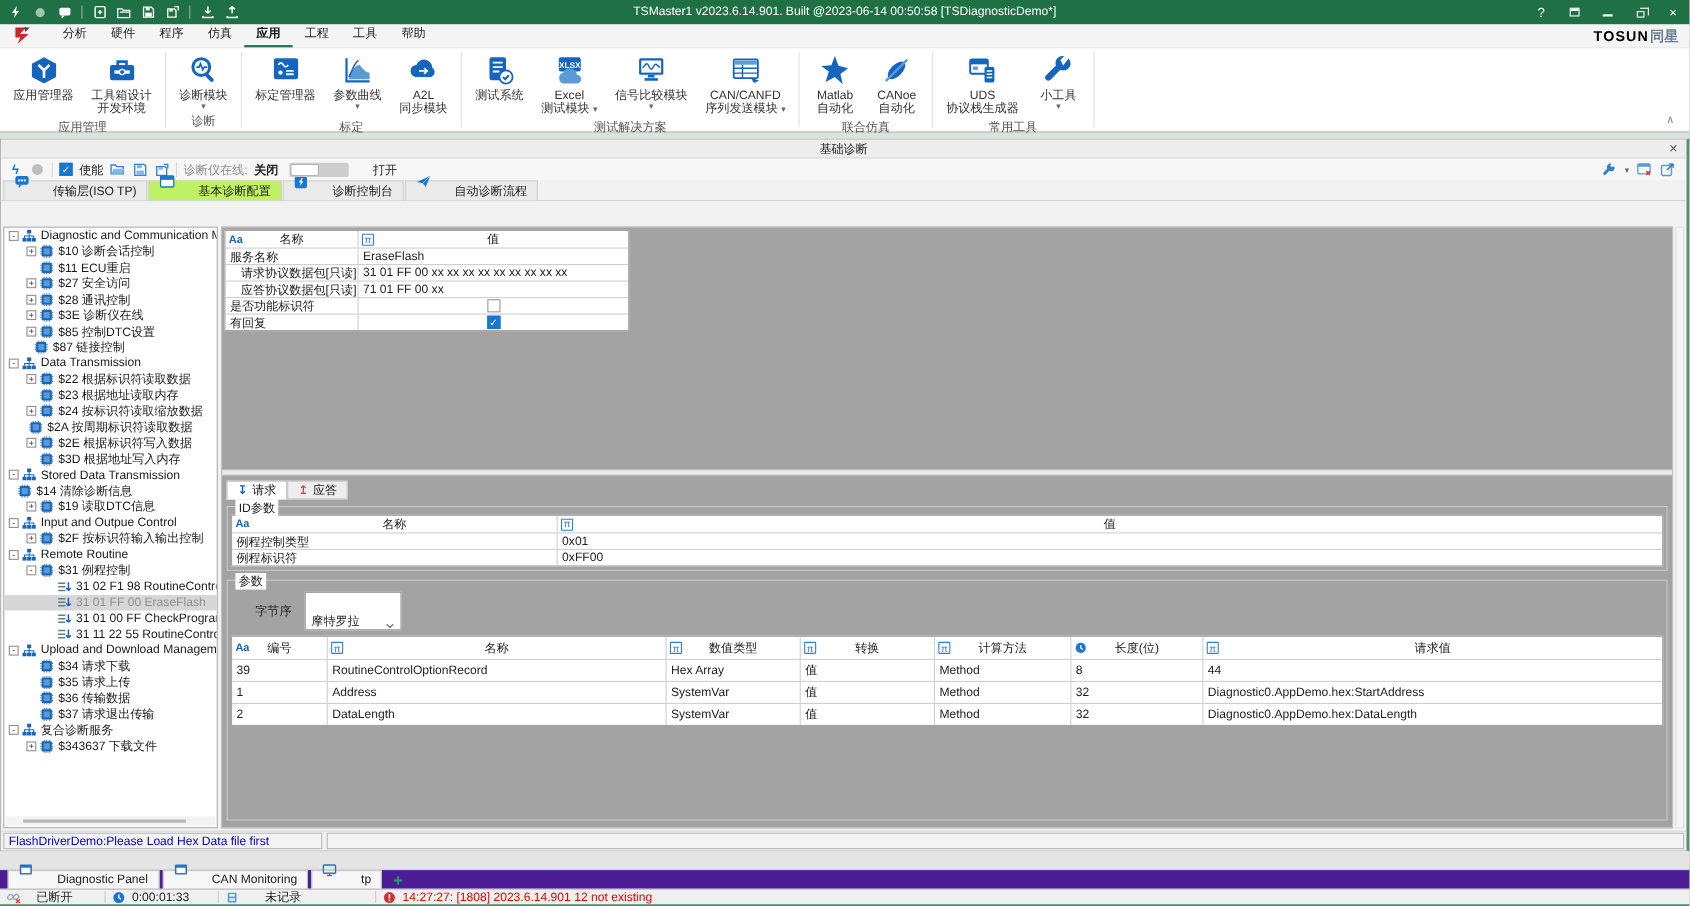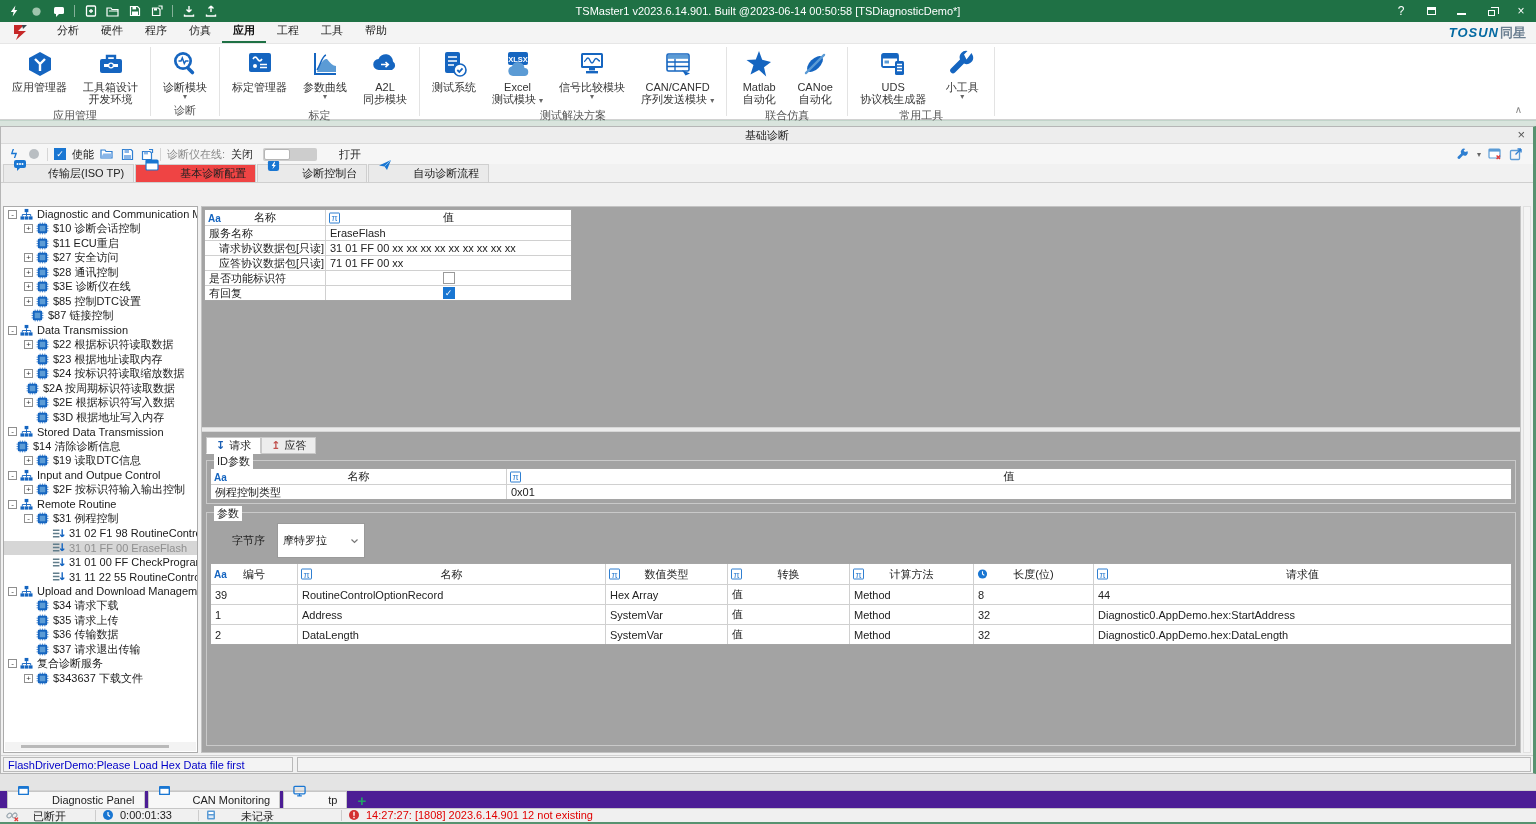--- a/index.html
+++ b/index.html
@@ -19,21 +19,21 @@
 .ic-min{width:9px;height:1px;border-bottom:2px solid #fff;margin-top:6px}
 .ic-res{width:7px;height:6px;border:1px solid #fff;position:relative;margin-top:3px}
 .ic-res:before{content:"";position:absolute;top:-4px;left:2px;width:7px;height:6px;border-top:1px solid #fff;border-right:1px solid #fff}
 
 .menubar{height:22px;background:#f4f4f4;display:flex;align-items:center;padding:0 10px;border-bottom:1px solid #e6e6e6;flex:none}
 .mlogo{width:20px;height:17px;margin-right:16px}
 .menu-items{display:flex;height:100%}
 .mitem{padding:0 11px 2px;height:100%;display:flex;align-items:center;border-bottom:2px solid transparent}
 .mitem.active{font-weight:bold;color:#111;border-bottom:2px solid #1f7145}
 .brand{margin-left:auto;display:flex;align-items:center;gap:1px;font-weight:bold;font-size:13px}
-.brand .bp{color:#0369a1;font-style:italic;letter-spacing:1px}
+.brand .bp{color:#000000;letter-spacing:1px}
 .brand .bs{color:#6b7f91}
 
 .ribbon{height:76px;background:#fff;display:flex;border-bottom:1px solid #d2d2d2;position:relative;flex:none}
 .rgroup{display:flex;flex-direction:column;padding:2px 6px 0}
 .rbtns{display:flex;flex:1;justify-content:center;align-items:flex-start;gap:4px}
 .rbtn{display:flex;flex-direction:column;align-items:center;padding:1px 6px;min-width:52px}
 .ricon{width:30px;height:30px;margin:2px 0 2px}
 .rlabel{text-align:center;line-height:12px;color:#333}
 .caret{color:#666;font-size:8px;line-height:7px}
 .gname{text-align:center;color:#555;padding:2px 0 3px}
@@ -45,27 +45,27 @@
 .phead{height:17px;background:#ededed;border-bottom:1px solid #dadada;display:flex;align-items:center;justify-content:center;position:relative;flex:none}
 .pclose{position:absolute;right:8px;top:0;color:#555;font-size:13px;line-height:16px}
 .ptoolbar{height:20px;display:flex;align-items:center;gap:6px;padding:0 6px;background:#f6f6f6;flex:none}
 .tsep{width:1px;height:13px;background:#d6d6d6}
 .ti{width:14px;height:14px;display:flex;align-items:center;justify-content:center}
 .bolt{color:#1976d2;font-weight:bold;font-size:12px}
 .graydot{width:10px;height:10px;border-radius:50%;background:#b9bec2}
 .cb{width:12px;height:12px;border:1px solid #9a9a9a;background:#fff;display:inline-flex;align-items:center;justify-content:center;font-size:9px;color:#fff;flex:none}
 .cb.on{background:#1976d2;border-color:#1976d2}
 .dim{color:#8a8a8a}
-.bold{font-weight:normal;color:#222}
+.bold{font-weight:bold;color:#222}
 .toggle{width:54px;height:13px;background:#cdcdcd;border-radius:2px;position:relative;margin:0 4px}
 .knob{position:absolute;left:1px;top:1px;width:26px;height:11px;background:#fff;border:1px solid #b5b5b5;border-radius:2px}
 .tright{margin-left:auto;display:flex;align-items:center;gap:7px;padding-right:4px}
 .ptabs{height:19px;display:flex;align-items:flex-end;padding:0 2px;background:#f1f1f1;border-bottom:1px solid #cfcfcf;flex:none}
 .ptab{display:flex;align-items:center;gap:5px;padding:0 9px;border:1px solid #cfcfcf;border-bottom:none;background:#eaeaea;margin-right:1px;height:18px}
-.ptab.active{background:#ef4444}
+.ptab.active{background:#bef264}
 .pcontent{flex:1;position:relative;background:#f1f1f1;overflow:hidden}
 
 .tree{position:absolute;left:2px;top:23px;bottom:2px;width:195px;background:#fff;border:1px solid #ababab;overflow:hidden}
 .trow{height:14.5px;display:flex;align-items:center;white-space:nowrap;overflow:hidden}
 .texp{width:9px;height:9px;border:1px solid #8f8f8f;background:#fff;font-size:8px;line-height:7px;text-align:center;margin-right:3px;flex:none;color:#333}
 .texp-sp{width:12px;flex:none}
 .tico{width:13px;height:13px;margin-right:4px;flex:none}
 .tlabel{font-size:11px;color:#1a1a1a}
 .trow.sel{background:#d6d6d6}
 .trow.sel .tlabel{color:#8f8f8f}
@@ -94,35 +94,35 @@
 .hico{position:absolute;left:3px;top:50%;transform:translateY(-50%);display:flex}
 .aa{color:#1565c0;font-weight:bold;font-size:10px}
 .pi{width:11px;height:11px;border:1px solid #2f7fd1;color:#2f7fd1;font-size:9px;display:inline-flex;align-items:center;justify-content:center;border-radius:1px}
 .svc .grow{grid-template-columns:120px 1fr;height:15px}
 .svc .grow.ghead{height:15px}
 .idt .grow{grid-template-columns:295px 1fr;height:15px}
 .prt .grow{grid-template-columns:86px 308px 122px 122px 124px 120px 1fr;height:20px}
 .ind{padding-left:14px}
 .ccell{justify-content:center}
 .byterow{display:flex;align-items:center;gap:12px;padding:3px 0 5px 22px}
-.select{width:88px;height:35px;border:1px solid #9a9a9a;background:#fff;display:flex;align-items:center;justify-content:space-between;padding:0 5px}
+.select{width:88px;height:35px;border:1px solid #9a9a9a;background:#fff;display:flex;align-items:flex-end;justify-content:space-between;padding:0 5px}
 .vscroll{position:absolute;right:2px;top:23px;bottom:2px;width:8px;background:#f4f4f4;border:1px solid #e0e0e0}
 
 .pstatus{height:18px;display:flex;gap:4px;padding:1px 2px;background:#f1f1f1;border-top:1px solid #d2d2d2;flex:none;align-items:center}
 .pspanel{border:1px solid #b9b9b9;background:#f3f3f3;height:15px;display:flex;align-items:center;padding:0 4px}
 .psleft{width:290px;color:#0000c8;flex:none;overflow:hidden;white-space:nowrap}
 .psright{flex:1}
 .mdigap{height:16px;background:#e4e4e4;flex:none}
 
 .wintabs{height:18px;background:#4c1d95;display:flex;align-items:flex-end;padding:0 7px;gap:3px;border-top:1px solid #d2d2d2;flex:none}
 .wtab{display:flex;align-items:center;gap:5px;border:1px solid #c6c6c6;border-bottom:none;background:#f7f7f7;padding:0 9px;height:17px}
 .wadd{color:#21a366;font-size:15px;font-weight:bold;padding:0 7px;line-height:15px}
 
 .statusbar{height:16px;background:#f0f0f0;border-top:1px solid #c6c6c6;border-bottom:2px solid #579270;display:flex;align-items:center;flex:none}
-.seg{display:flex;align-items:flex-start;height:100%;padding:0 6px;gap:6px}
+.seg{display:flex;align-items:center;height:100%;padding:0 6px;gap:6px}
 .ssep{width:1px;height:11px;background:#cccccc}
 .s1{width:95px;justify-content:flex-start;gap:14px}
 .s2{width:102px}
 .s3{width:142px;gap:24px}
 .err{color:#e00000}
 </style>
 </head>
 <body>
 
 <div class="app">
@@ -1015,20 +1015,24 @@
                   <div class="gcell hcell">
                     <span class="hico">
                       <span class="pi">π</span>
                     </span>
                     <span>值</span>
                   </div>
                 </div>
                 <div class="grow">
                   <div class="gcell">例程控制类型</div>
                   <div class="gcell">0x01</div>
+                </div>
+                <div class="grow">
+                  <div class="gcell">例程标识符</div>
+                  <div class="gcell">0xFF00</div>
                 </div>
               </div>
           </div>
 
           <div class="group pgroup">
             <span class="glabel">参数</span>
             <div class="byterow">
               <span>字节序</span>
               <span class="select">
                 <span>摩特罗拉</span>

